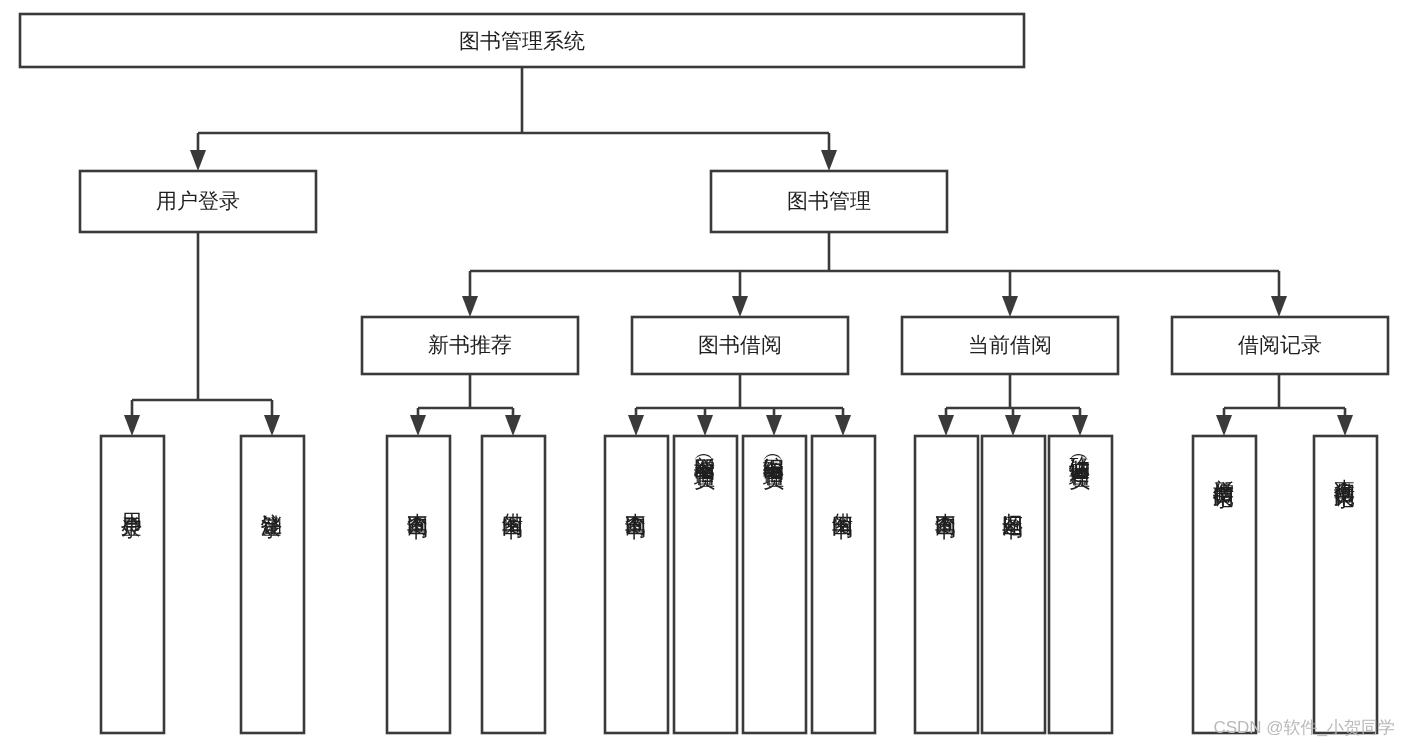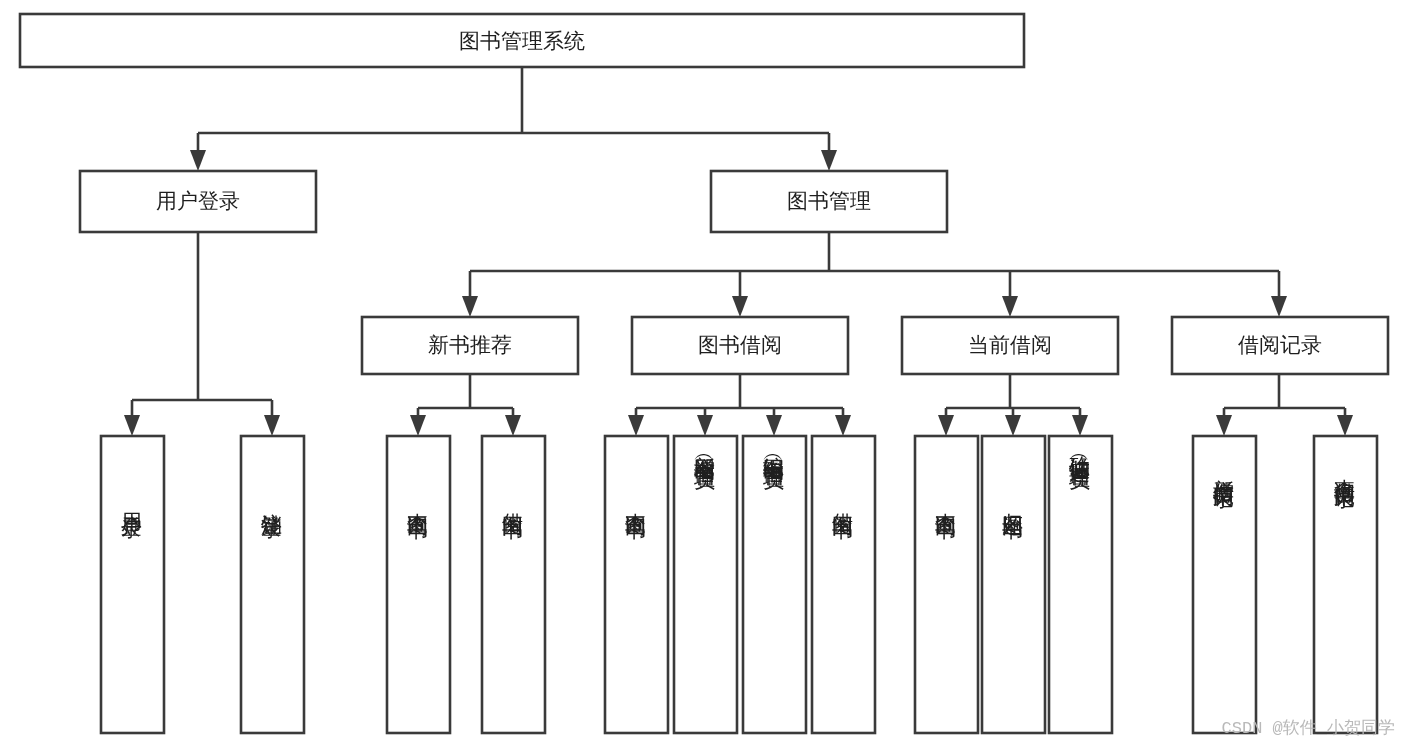--- a/index.html
+++ b/index.html
@@ -47,21 +47,21 @@
     fill: #1f1f1f;
     writing-mode: vertical-rl;
     text-orientation: upright;
     text-anchor: middle;
     letter-spacing: 2px;
   }
   .watermark {
     position: absolute;
     right: 10px;
     bottom: 8px;
-    font-family: Liberation Mono, monospace;
+    font-family: Liberation Sans, sans-serif;
     font-size: 17px;
     color: #b9b9b9;
     white-space: nowrap;
     pointer-events: none;
   }
 </style>
 </head>
 <body>
 
 <svg id="diagram" viewBox="0 0 1405 747" xmlns="http://www.w3.org/2000/svg">

